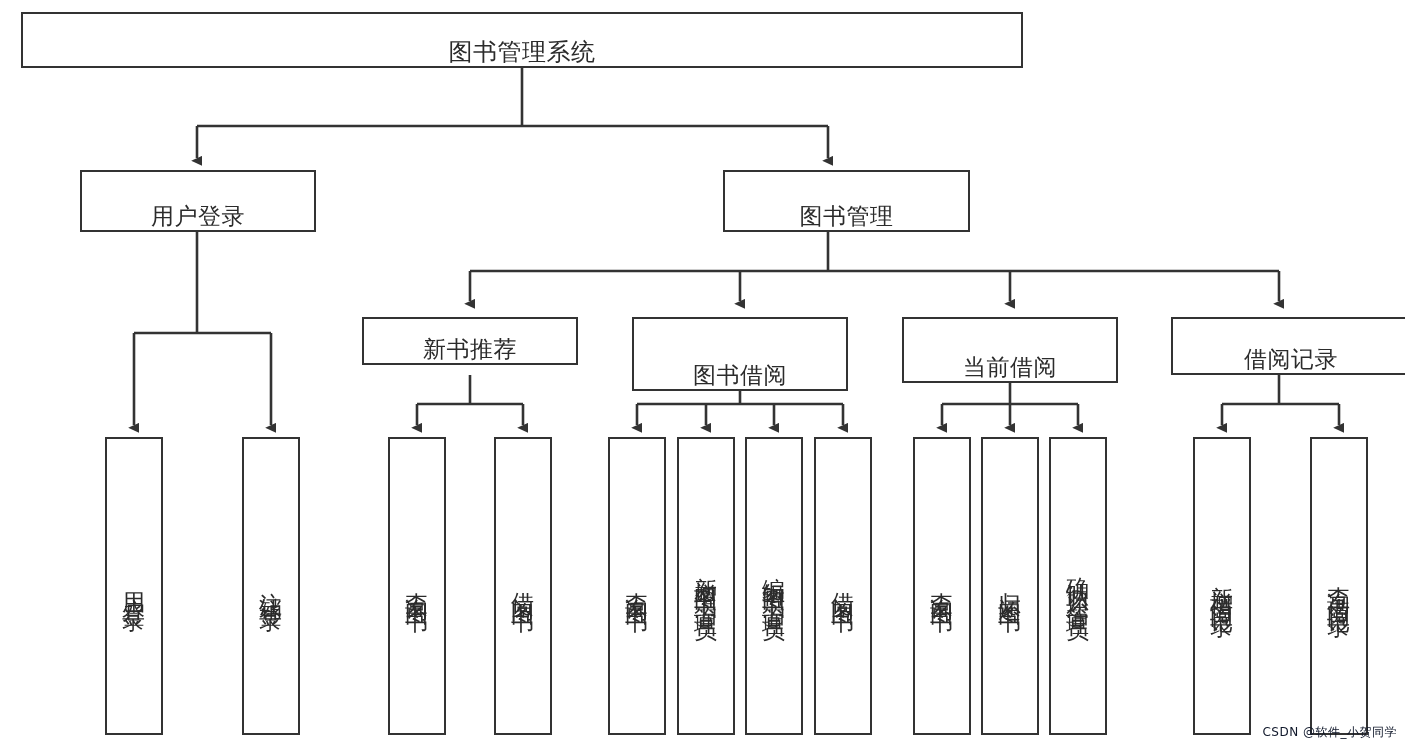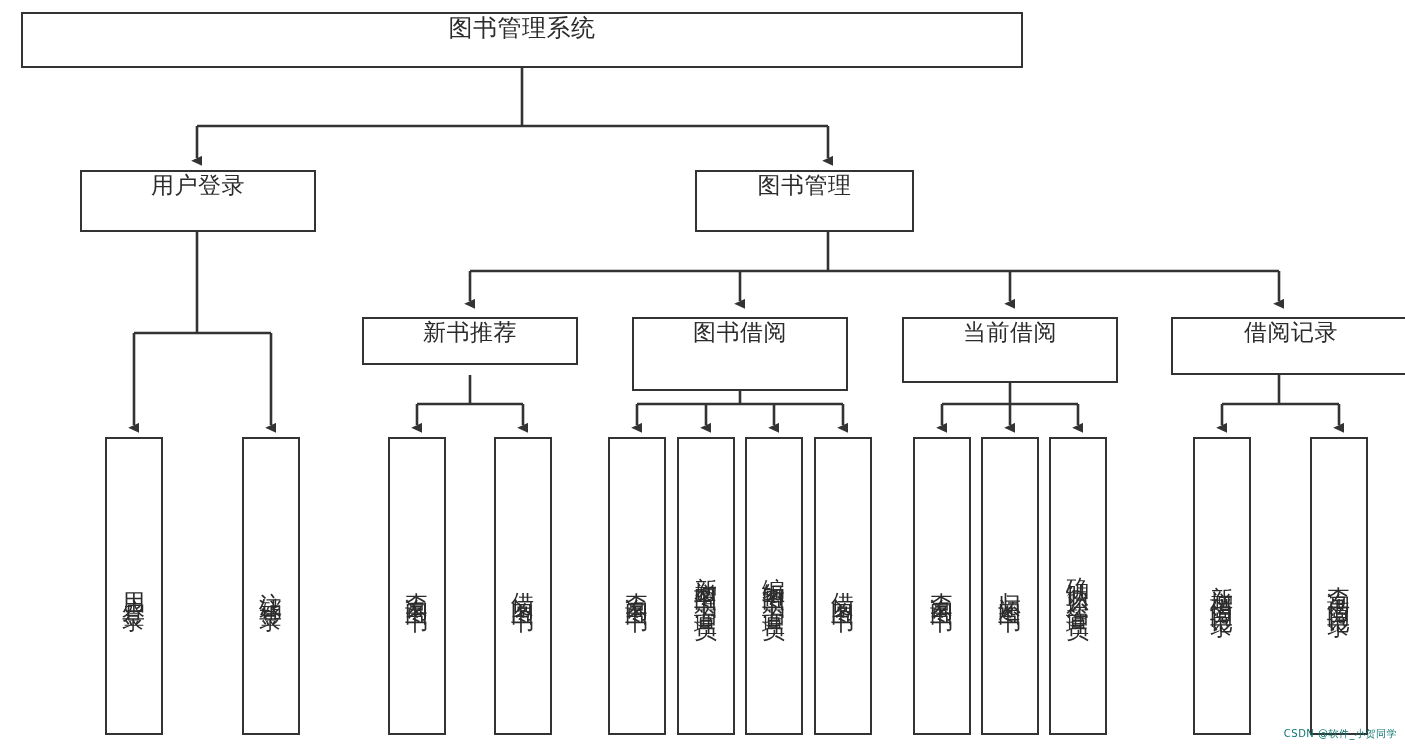--- a/index.html
+++ b/index.html
@@ -25,21 +25,21 @@
     width: 1405px;
     height: 747px;
     pointer-events: none;
   }
   .node {
     position: absolute;
     box-sizing: border-box;
     background: #ffffff;
     border: 2px solid #333333;
     display: flex;
-    align-items: flex-start;
+    align-items: flex-end;
     justify-content: center;
     z-index: 2;
   }
   .node-label {
     color: #2b2b2b;
     line-height: 1.18;
     text-align: center;
     white-space: nowrap;
   }
   
@@ -62,22 +62,22 @@
     font-size: 23px;
     line-height: 1.05;
     letter-spacing: 6px;
     max-height: 100%;
     white-space: normal;
   }
   #watermark {
     position: absolute;
     right: 8px;
     bottom: 6px;
-    font-size: 10px;
-    color: #0f766e;
+    font-size: 12px;
+    color: #0f172a;
     z-index: 5;
     white-space: nowrap;
     letter-spacing: 0.5px;
   }
 </style>
 </head>
 <body>
 
 <div id="diagram-root">
 
@@ -132,21 +132,21 @@
   </svg>
 
   <div class="node horizontal root" style="left:21px; top:12px; width:1002px; height:56px;">
     <span class="node-label">图书管理系统</span>
   </div>
 
   <div class="node horizontal" style="left:80px; top:170px; width:236px; height:62px;">
     <span class="node-label">用户登录</span>
   </div>
 
-  <div class="node horizontal" style="left:695px; top:170px; width:219px; height:62px;">
+  <div class="node horizontal" style="left:723px; top:170px; width:247px; height:62px;">
     <span class="node-label">图书管理</span>
   </div>
 
   <div class="node horizontal" style="left:362px; top:317px; width:216px; height:48px;">
     <span class="node-label">新书推荐</span>
   </div>
 
   <div class="node horizontal" style="left:632px; top:317px; width:216px; height:74px;">
     <span class="node-label">图书借阅</span>
   </div>

